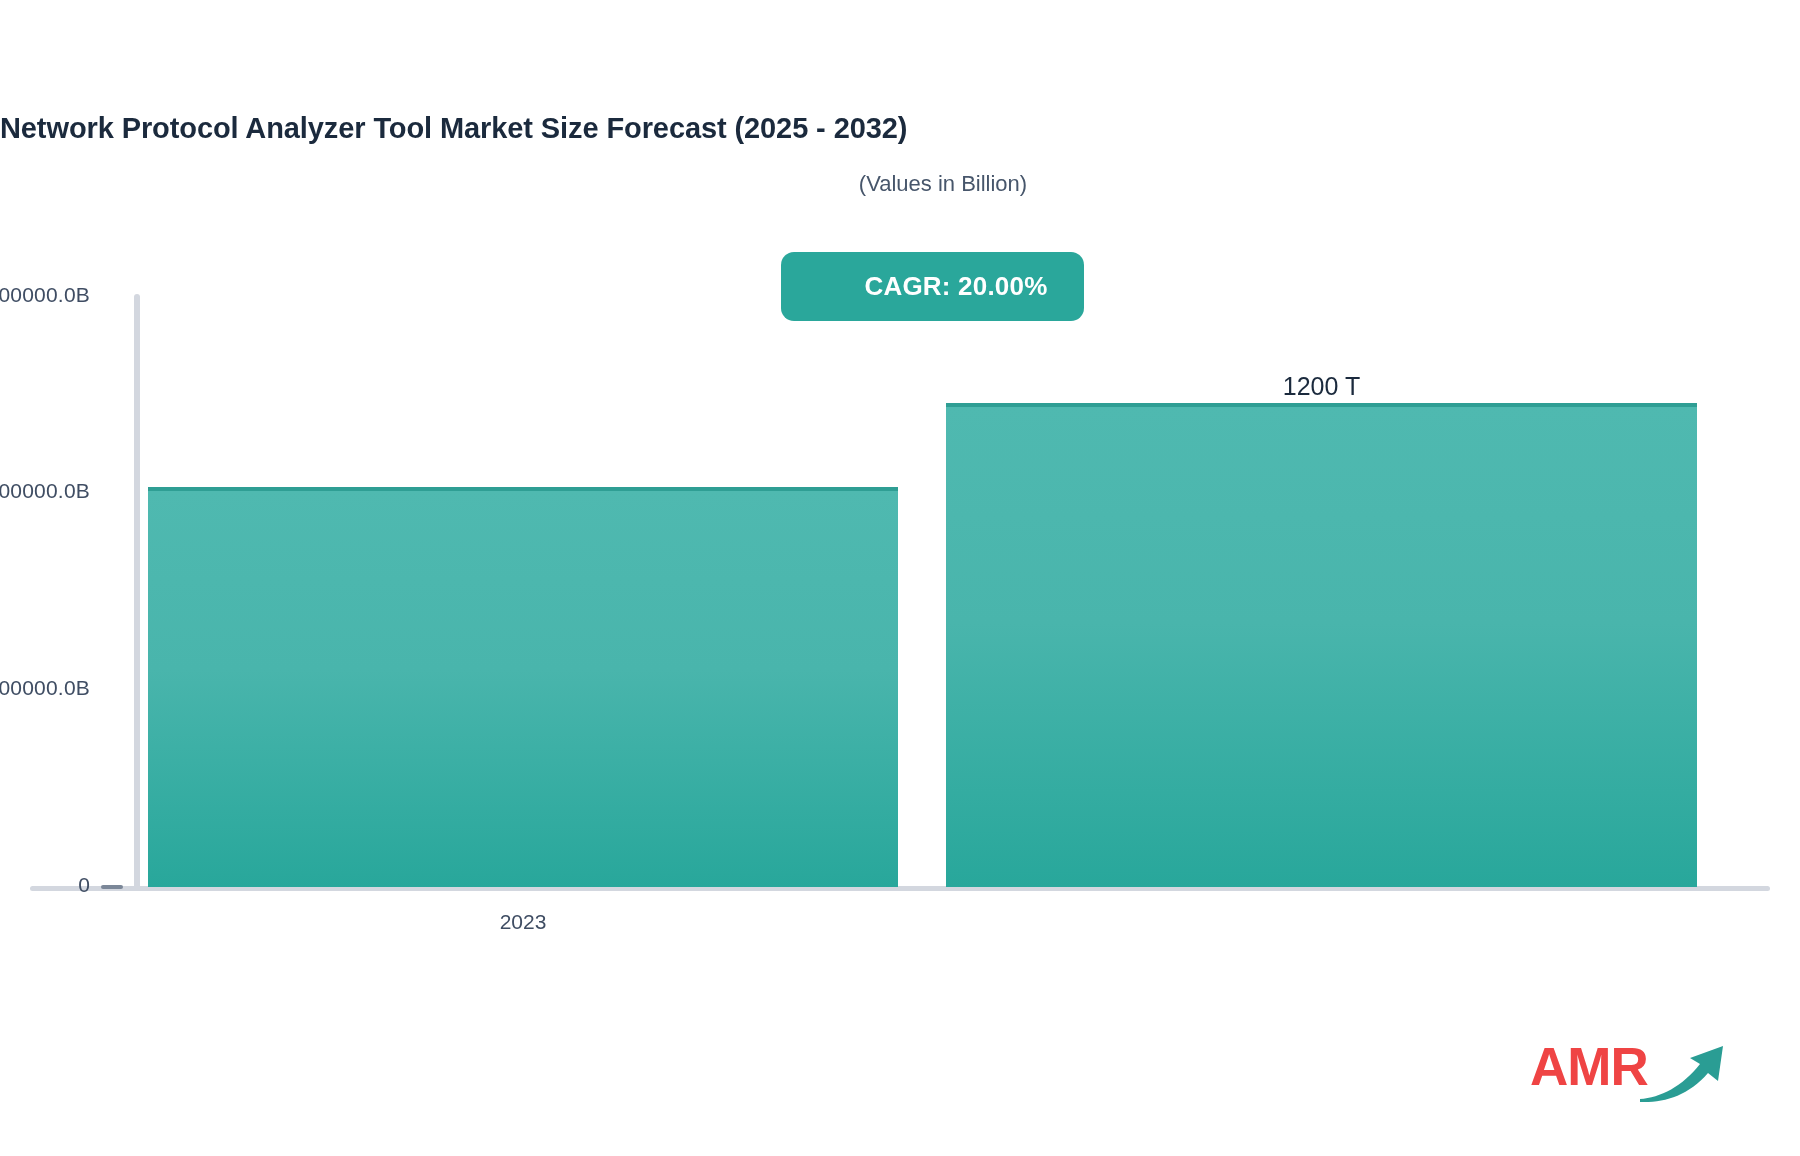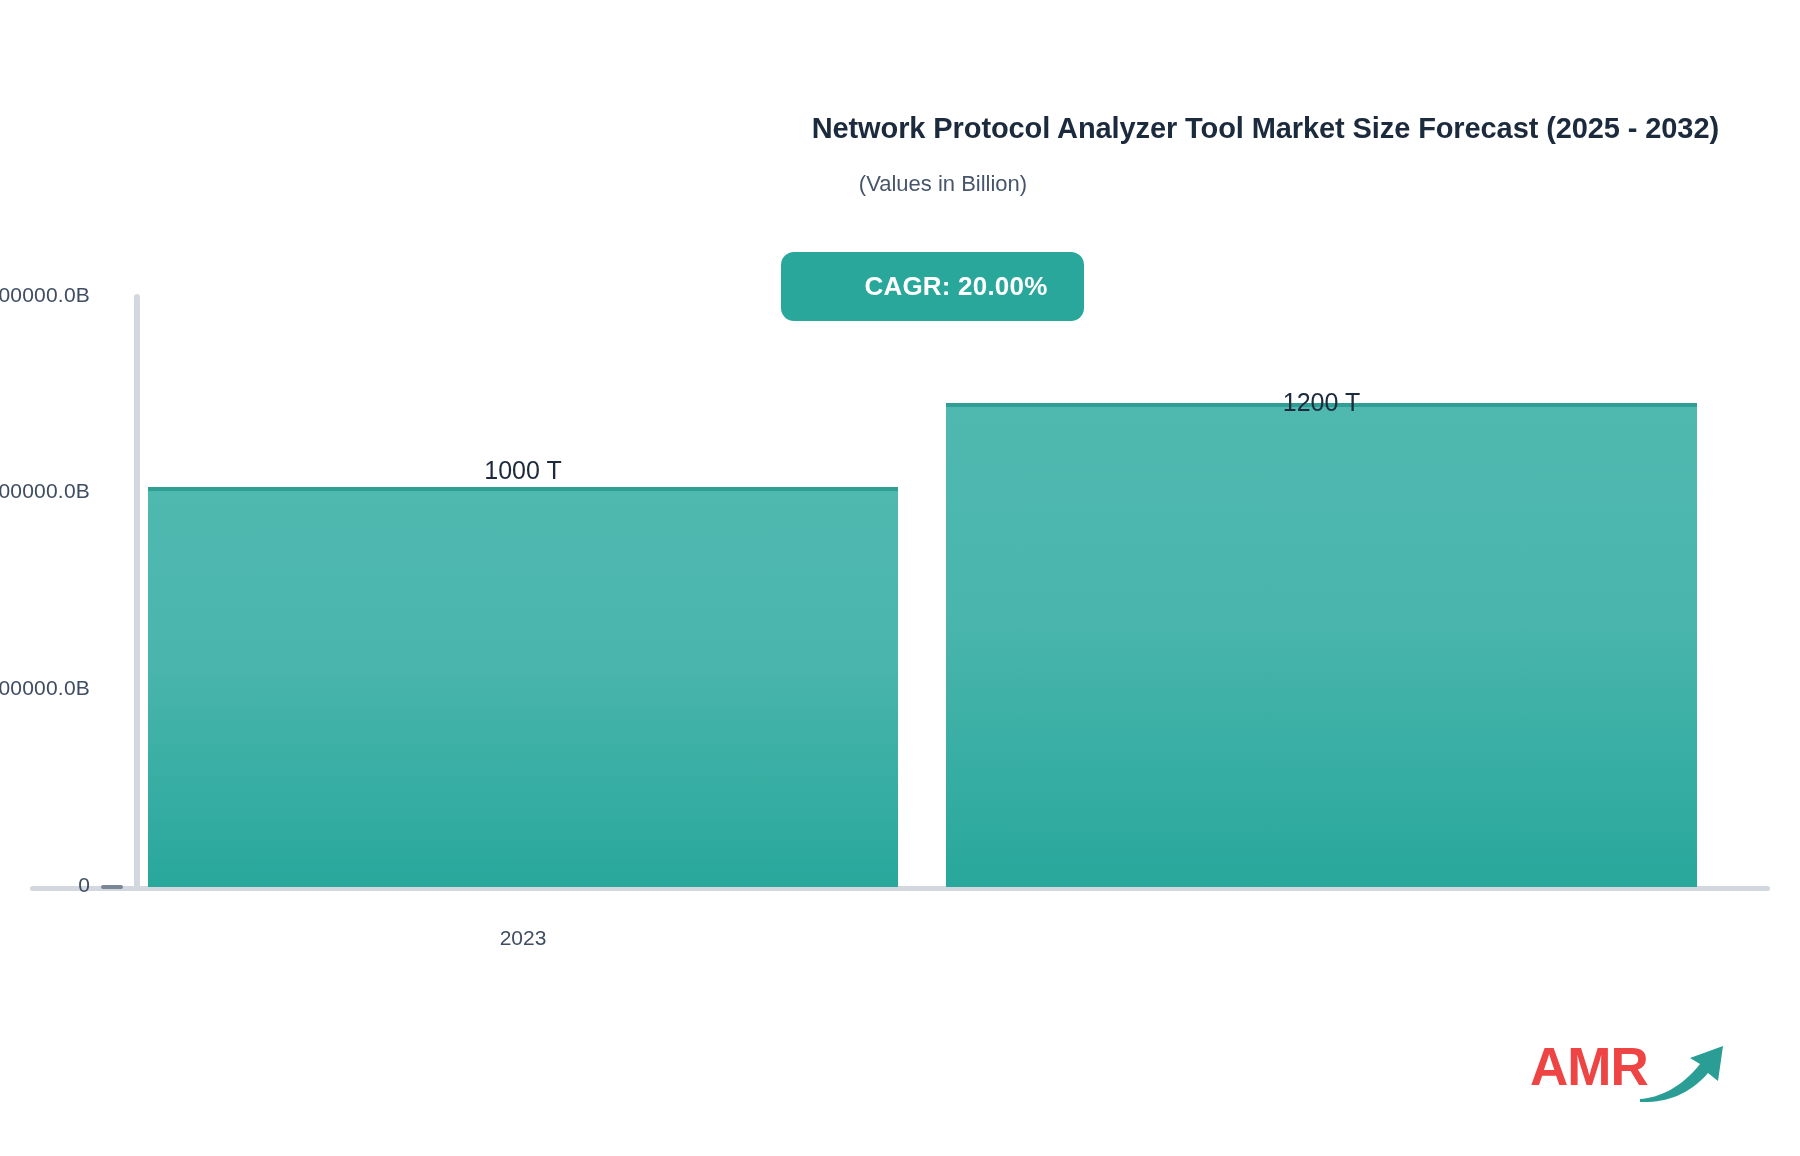--- a/index.html
+++ b/index.html
@@ -20,27 +20,26 @@
     height: 1156px;
     background: #ffffff;
   }
 
   
   .chart-title {
     position: absolute;
     left: 0;
     top: 112px;
     width: 1695px;
-    text-align: right;
+    text-align: left;
     font-size: 29px;
     font-weight: 700;
     color: #1b2a3d;
     letter-spacing: -0.1px;
     white-space: nowrap;
-    margin-left: 24px;
   }
   .chart-subtitle {
     position: absolute;
     left: 0;
     top: 171px;
     width: 1800px;
     text-align: center;
     font-size: 22px;
     font-weight: 400;
     color: #47566b;
@@ -141,21 +140,20 @@
     font-weight: 400;
     color: #1b2a3d;
     white-space: nowrap;
   }
   .x-tick-label {
     position: absolute;
     text-align: center;
     font-size: 21px;
     color: #3f4d63;
     white-space: nowrap;
-    margin-top: 16px;
   }
 
   
   .amr-logo {
     position: absolute;
     left: 1530px;
     top: 1028px;
     width: 200px;
     height: 80px;
   }
@@ -193,25 +191,24 @@
     <div class="x-axis-line"></div>
 
     <div class="y-tick-label" style="left:-110px; top:283px; width:200px;">00000.0B</div>
     <div class="y-tick-label" style="left:-110px; top:479px; width:200px;">00000.0B</div>
     <div class="y-tick-label" style="left:-110px; top:676px; width:200px;">00000.0B</div>
 
     <div class="y-tick-zero">0</div>
     <div class="y-tick-dash"></div>
 
     <div class="bar" style="left:148px; top:487px; width:750px; height:400px;"></div>
-    <div class="bar-value-label" style="left:148px; top:456px; width:750px;">1000 T</div>
     <div class="x-tick-label" style="left:148px; top:910px; width:750px;">2023</div>
 
     <div class="bar" style="left:946px; top:403px; width:751px; height:484px;"></div>
-    <div class="bar-value-label" style="left:946px; top:372px; width:751px;margin-top:16px;">1200 T</div>
+    <div class="bar-value-label" style="left:946px; top:372px; width:751px;">1200 T</div>
 
   </div>
 
   <div class="amr-logo">
     <div class="amr-logo-text">AMR</div>
     <svg class="amr-logo-arrow" width="92" height="62" viewBox="0 0 92 62">
       <path d="M2 57 C 22 56, 45 44, 62 22 L 52 16 L 85 4 L 80 39 L 70 31 C 50 54, 26 61, 2 60 Z" fill="#2a9d94"></path>
     </svg>
   </div>
 

